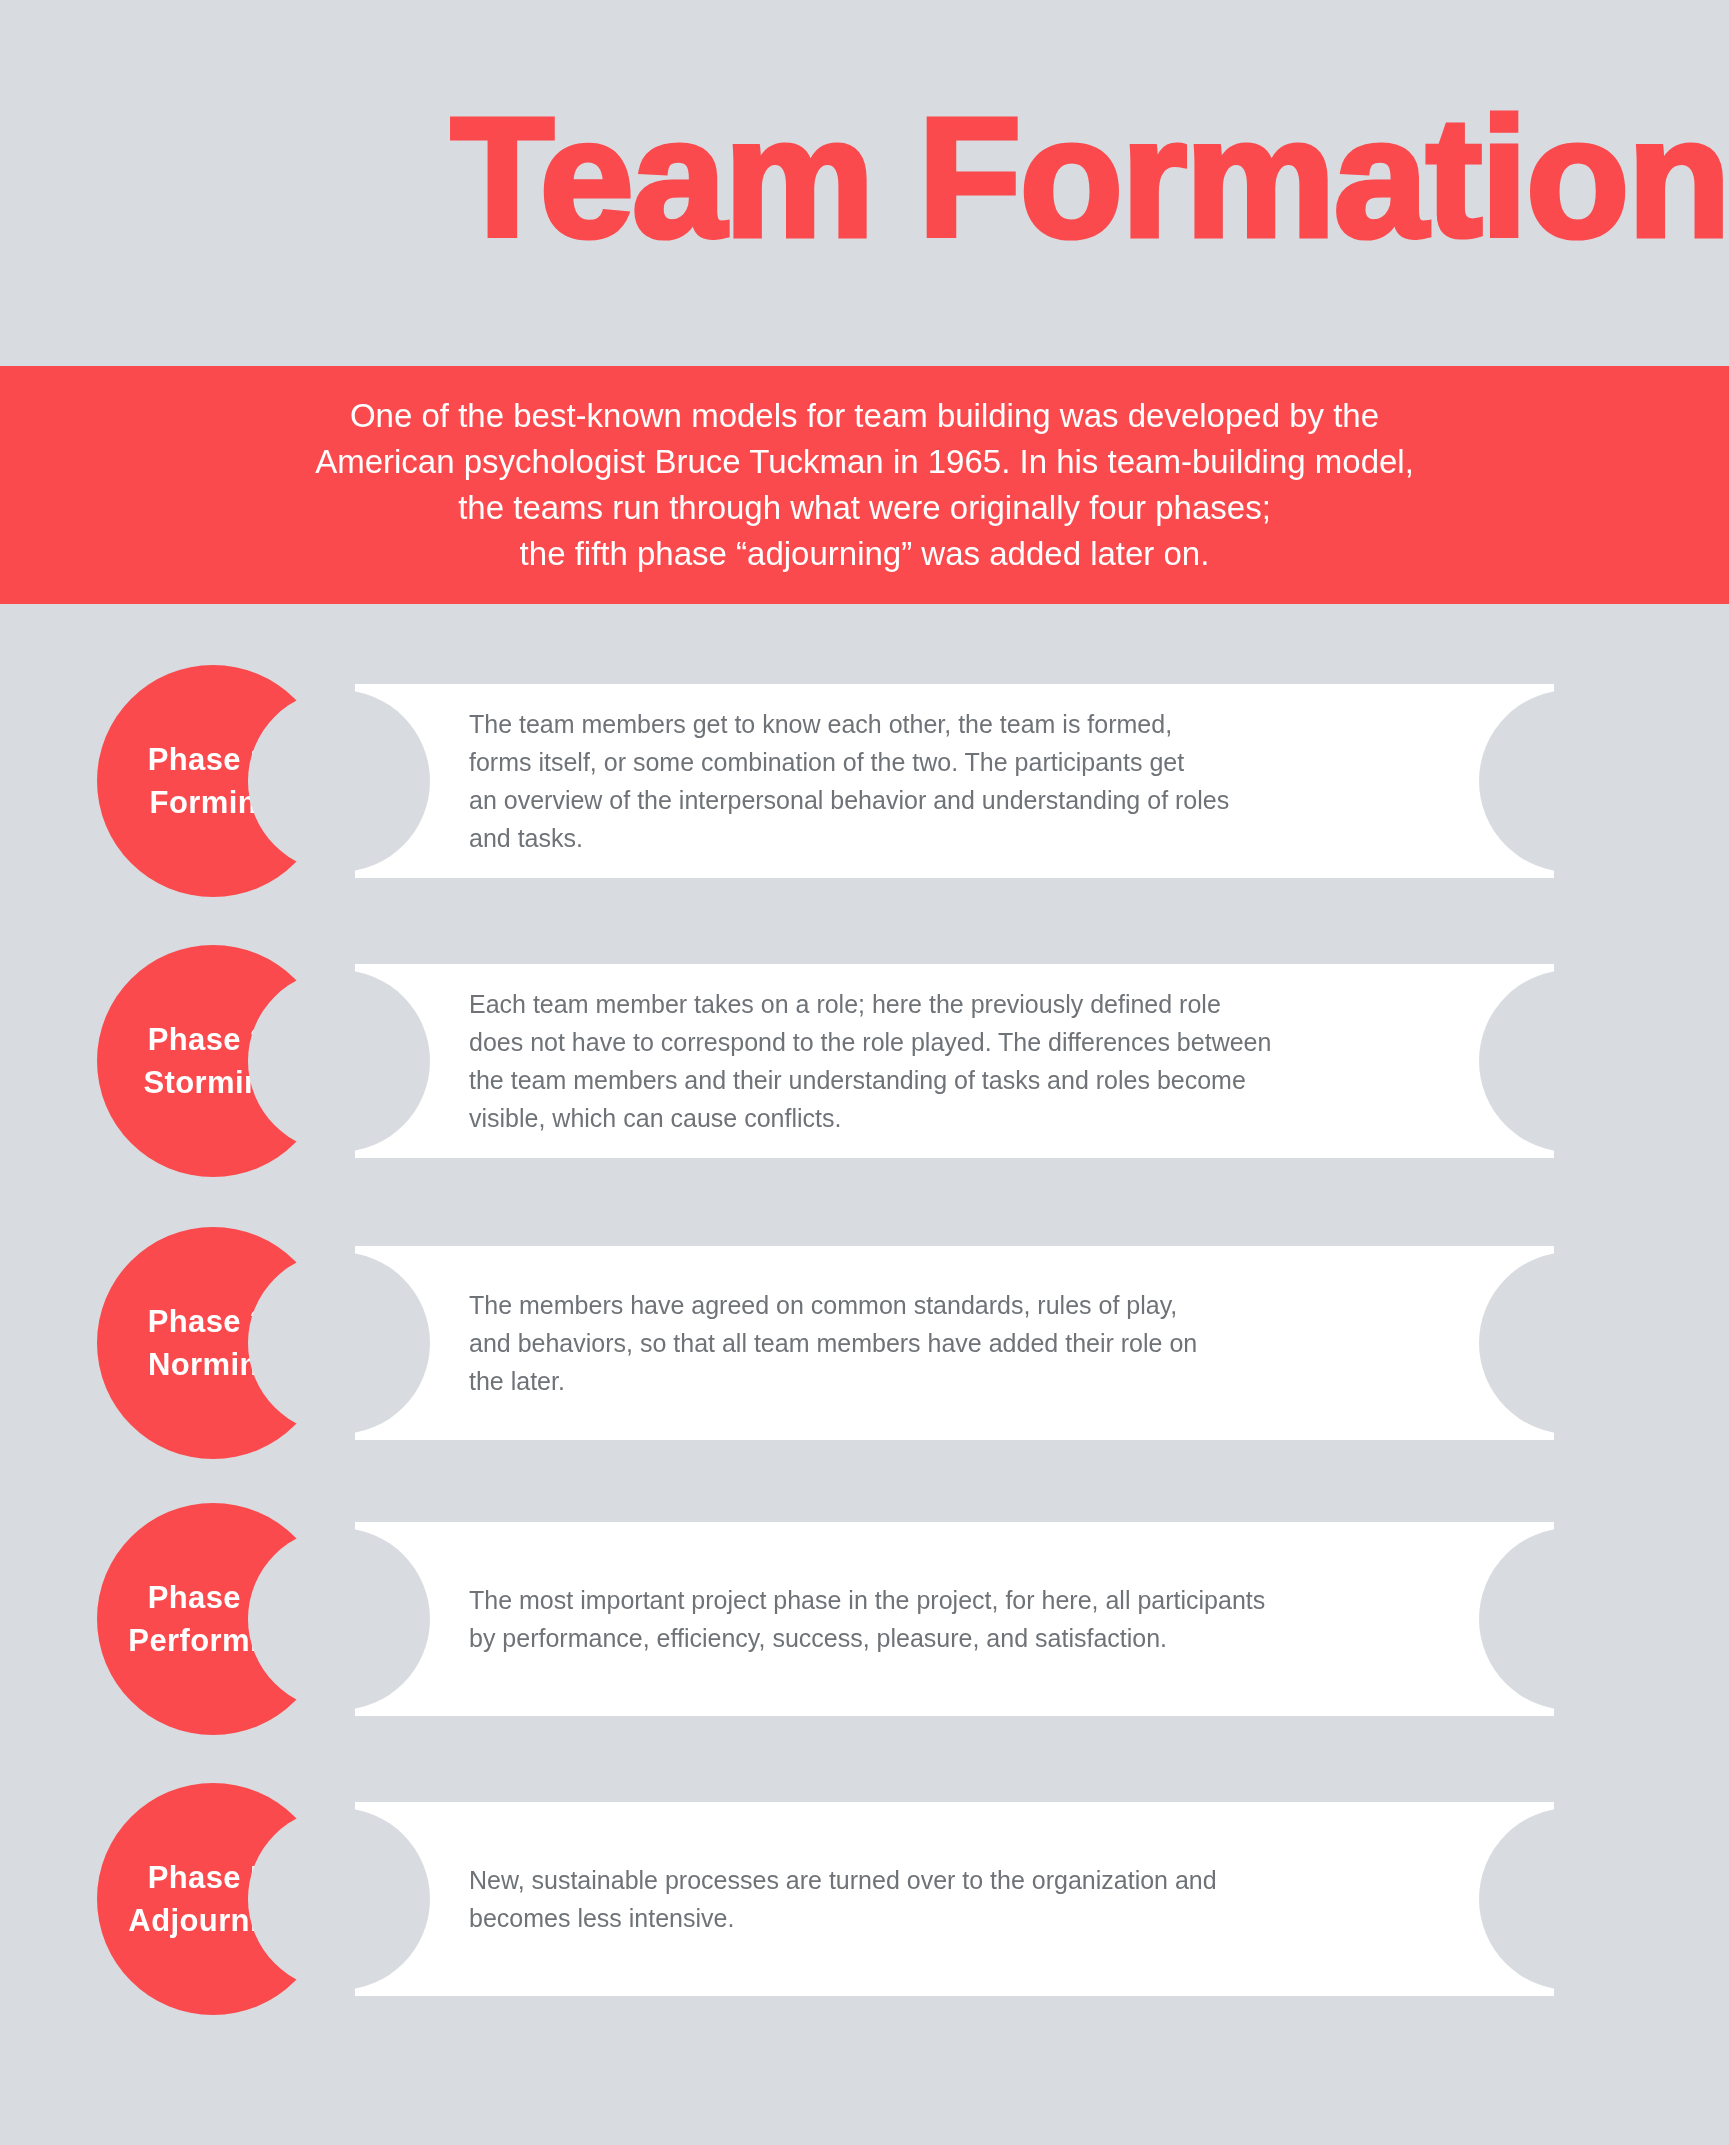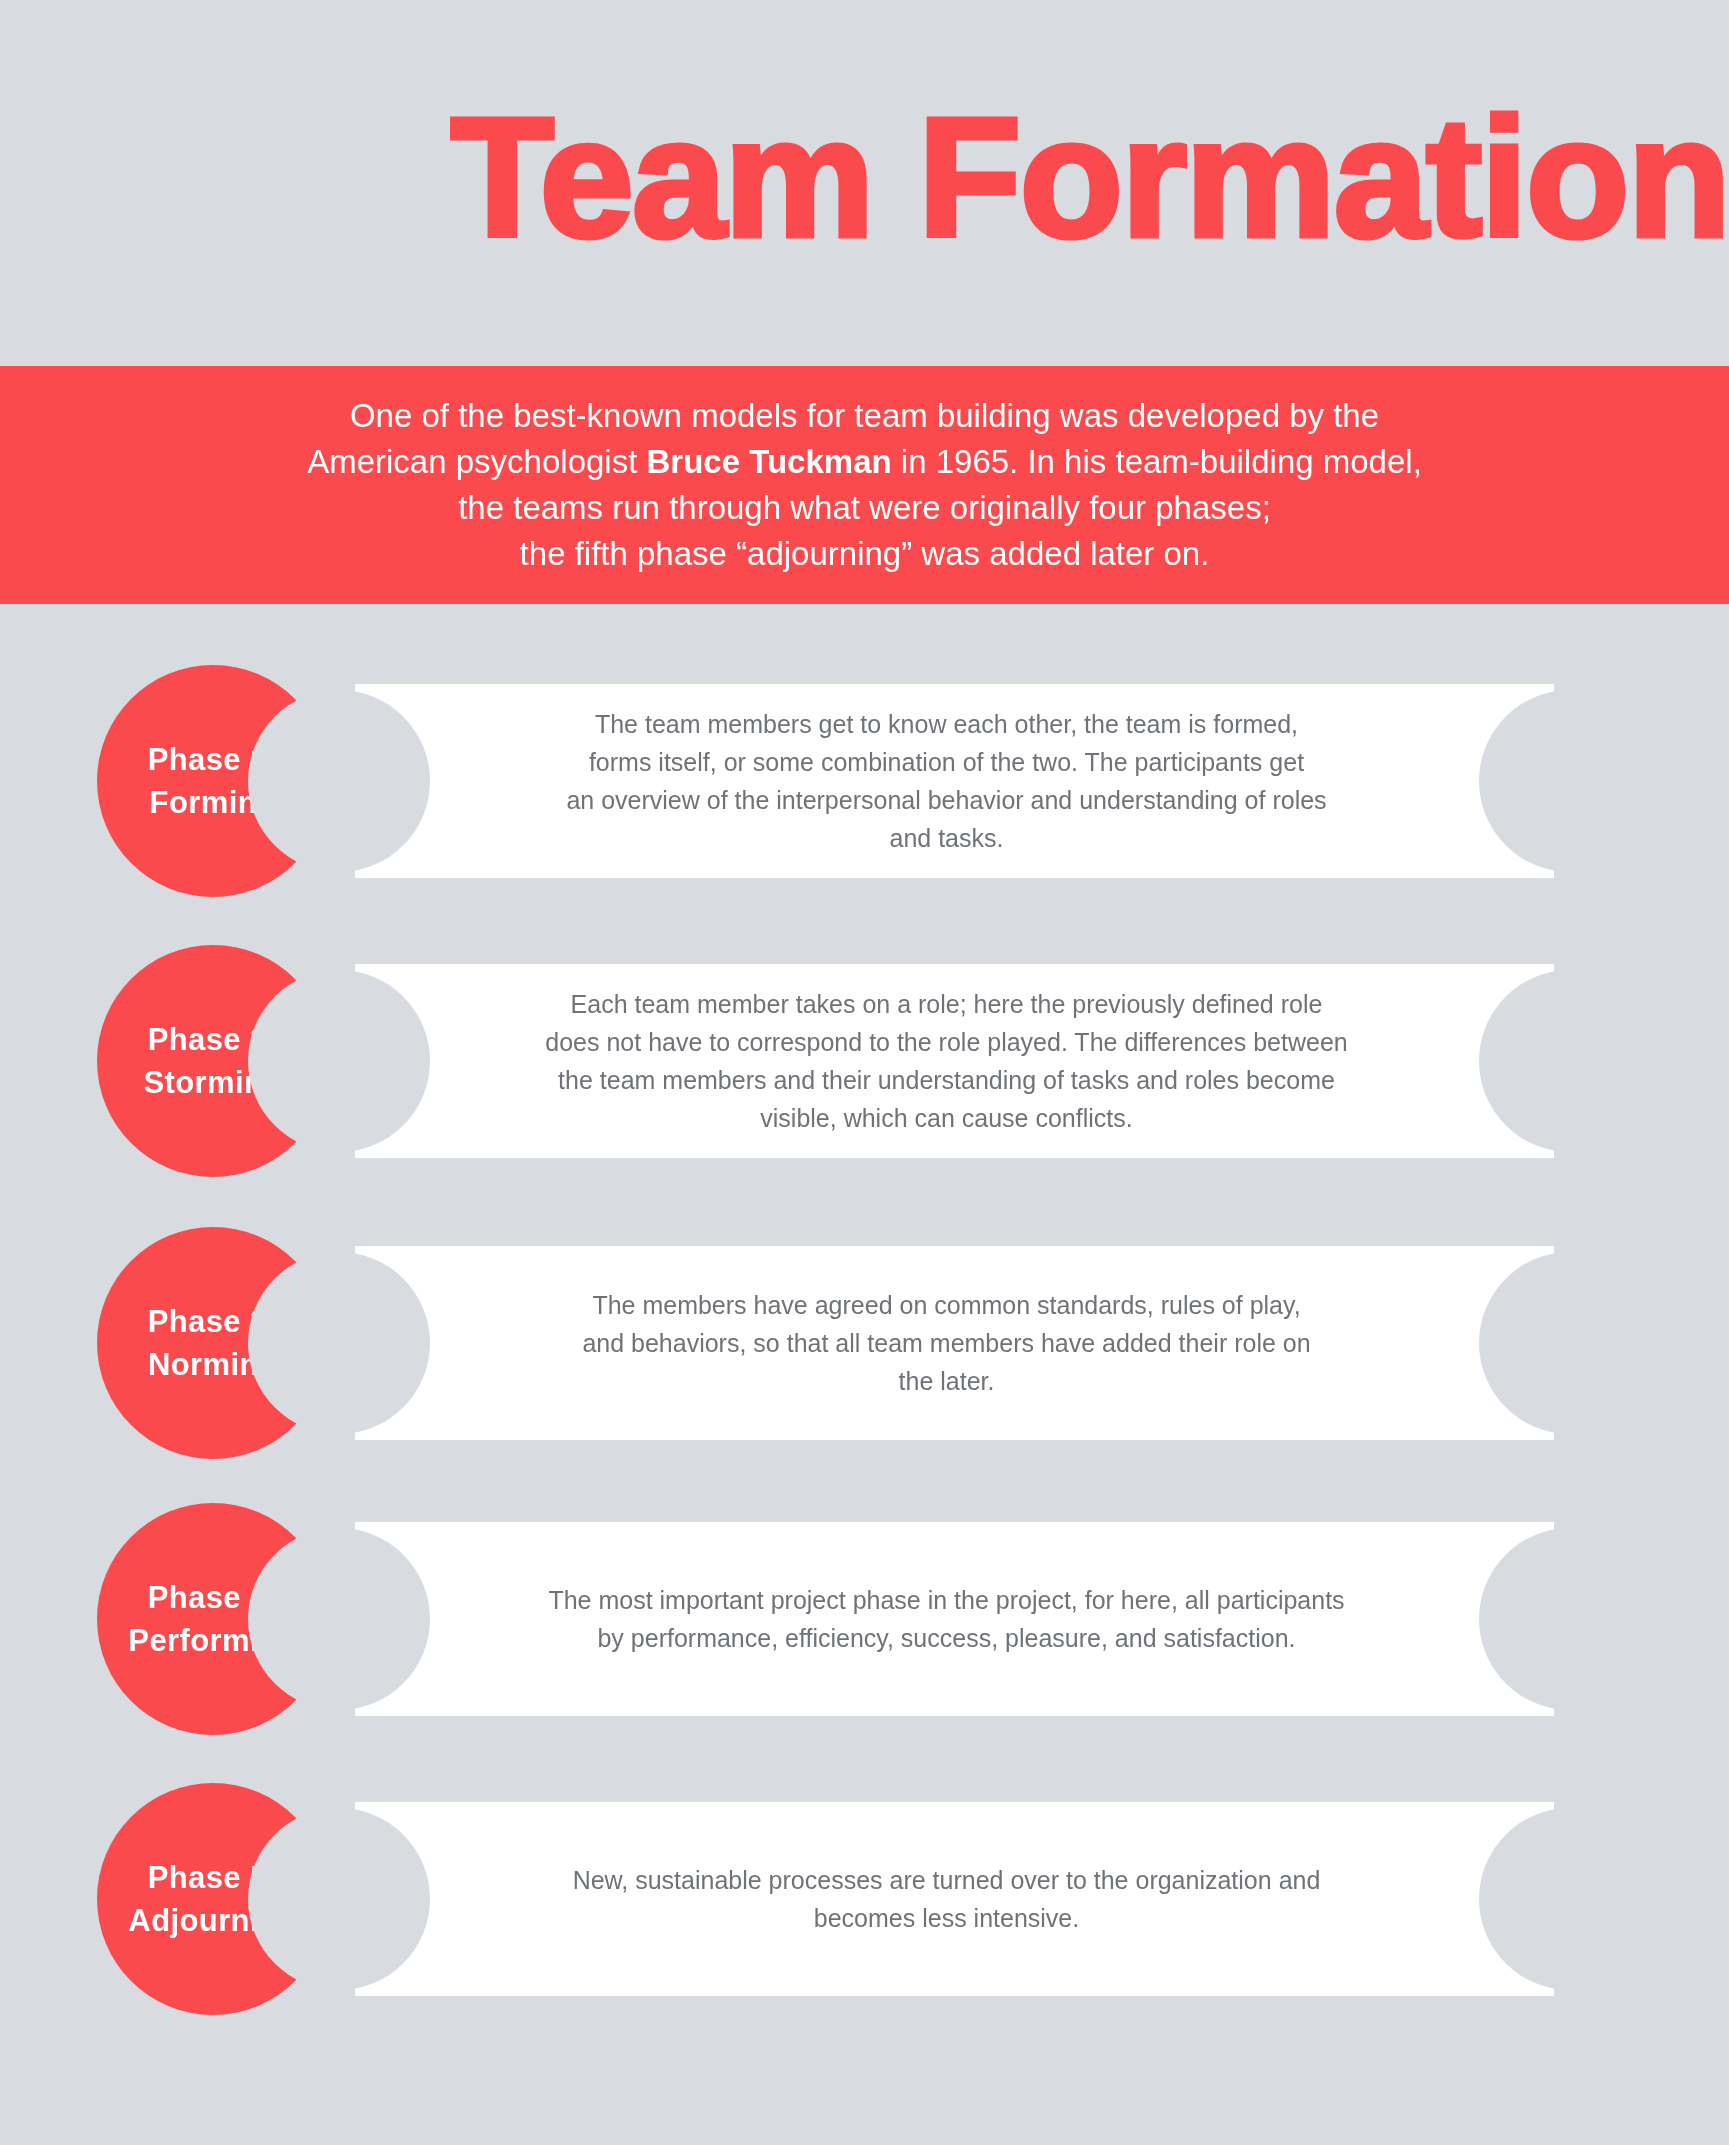--- a/index.html
+++ b/index.html
@@ -29,21 +29,21 @@
   .banner {
     position: absolute;
     top: 366px; left: 0; width: 1729px; height: 238px;
     background: #fb4a4d;
     display: flex; flex-direction: column;
     align-items: center; justify-content: center;
     color: #ffffff;
     font-size: 33px; line-height: 46px;
     text-align: left;
   }
-  .banner b { font-weight: bold; margin-top: 15px; }
+  .banner b { font-weight: normal; margin-top: 15px; }
 
   
   .row { position: absolute; left: 0; width: 1729px; height: 233px; }
   .row-1 { top: 664px; }
   .row-2 { top: 944px; }
   .row-3 { top: 1226px; }
   .row-4 { top: 1502px; }
   .row-5 { top: 1782px; }
 
   .phase-circle {
@@ -62,21 +62,20 @@
   }
 
   .panel {
     position: absolute;
     left: 355px; top: 20px;
     width: 1199px; height: 194px;
     background: #ffffff;
     display: flex; flex-direction: column; justify-content: center;
     box-sizing: border-box;
     padding: 0 130px 0 114px;
-    text-align: center;
   }
   .desc-line {
     font-size: 25px;
     line-height: 38px;
     color: #6f7377;
     white-space: nowrap;
   }
 
   .notch {
     position: absolute;

